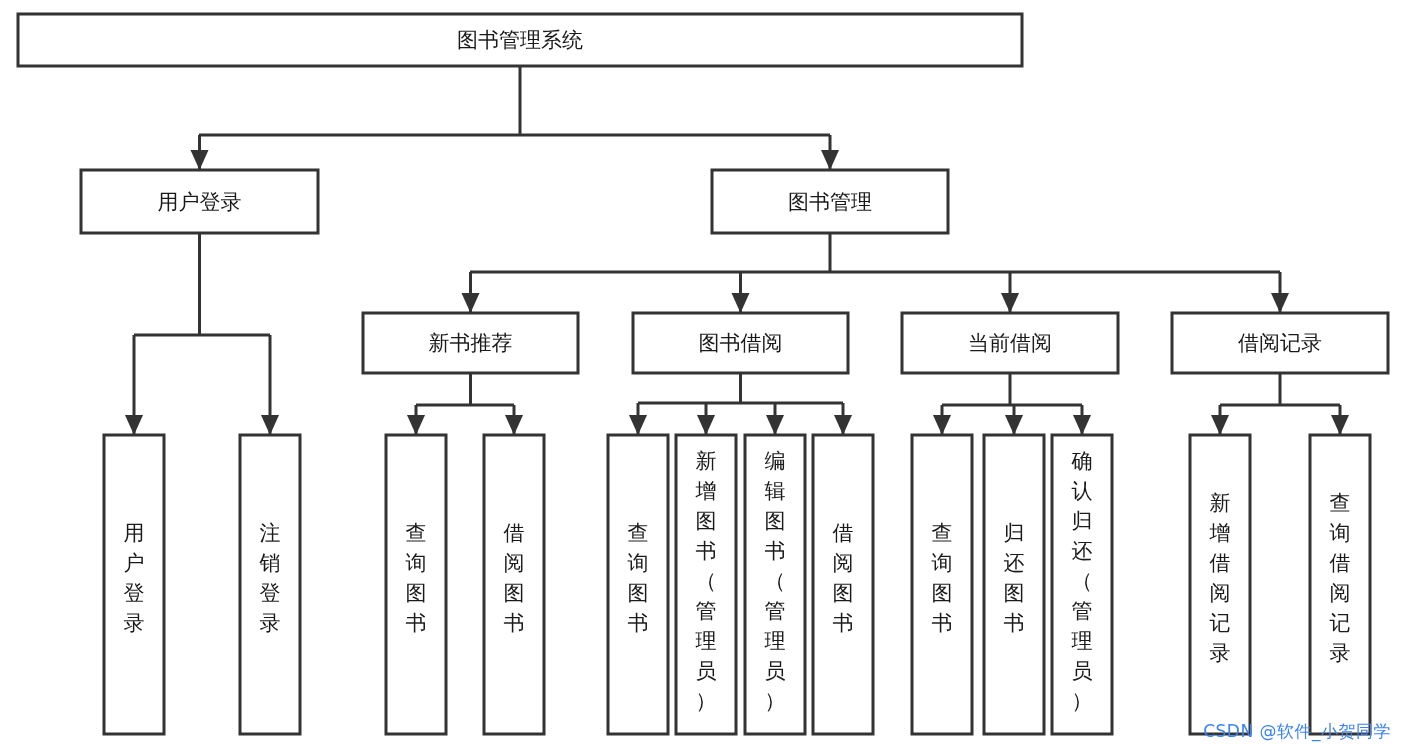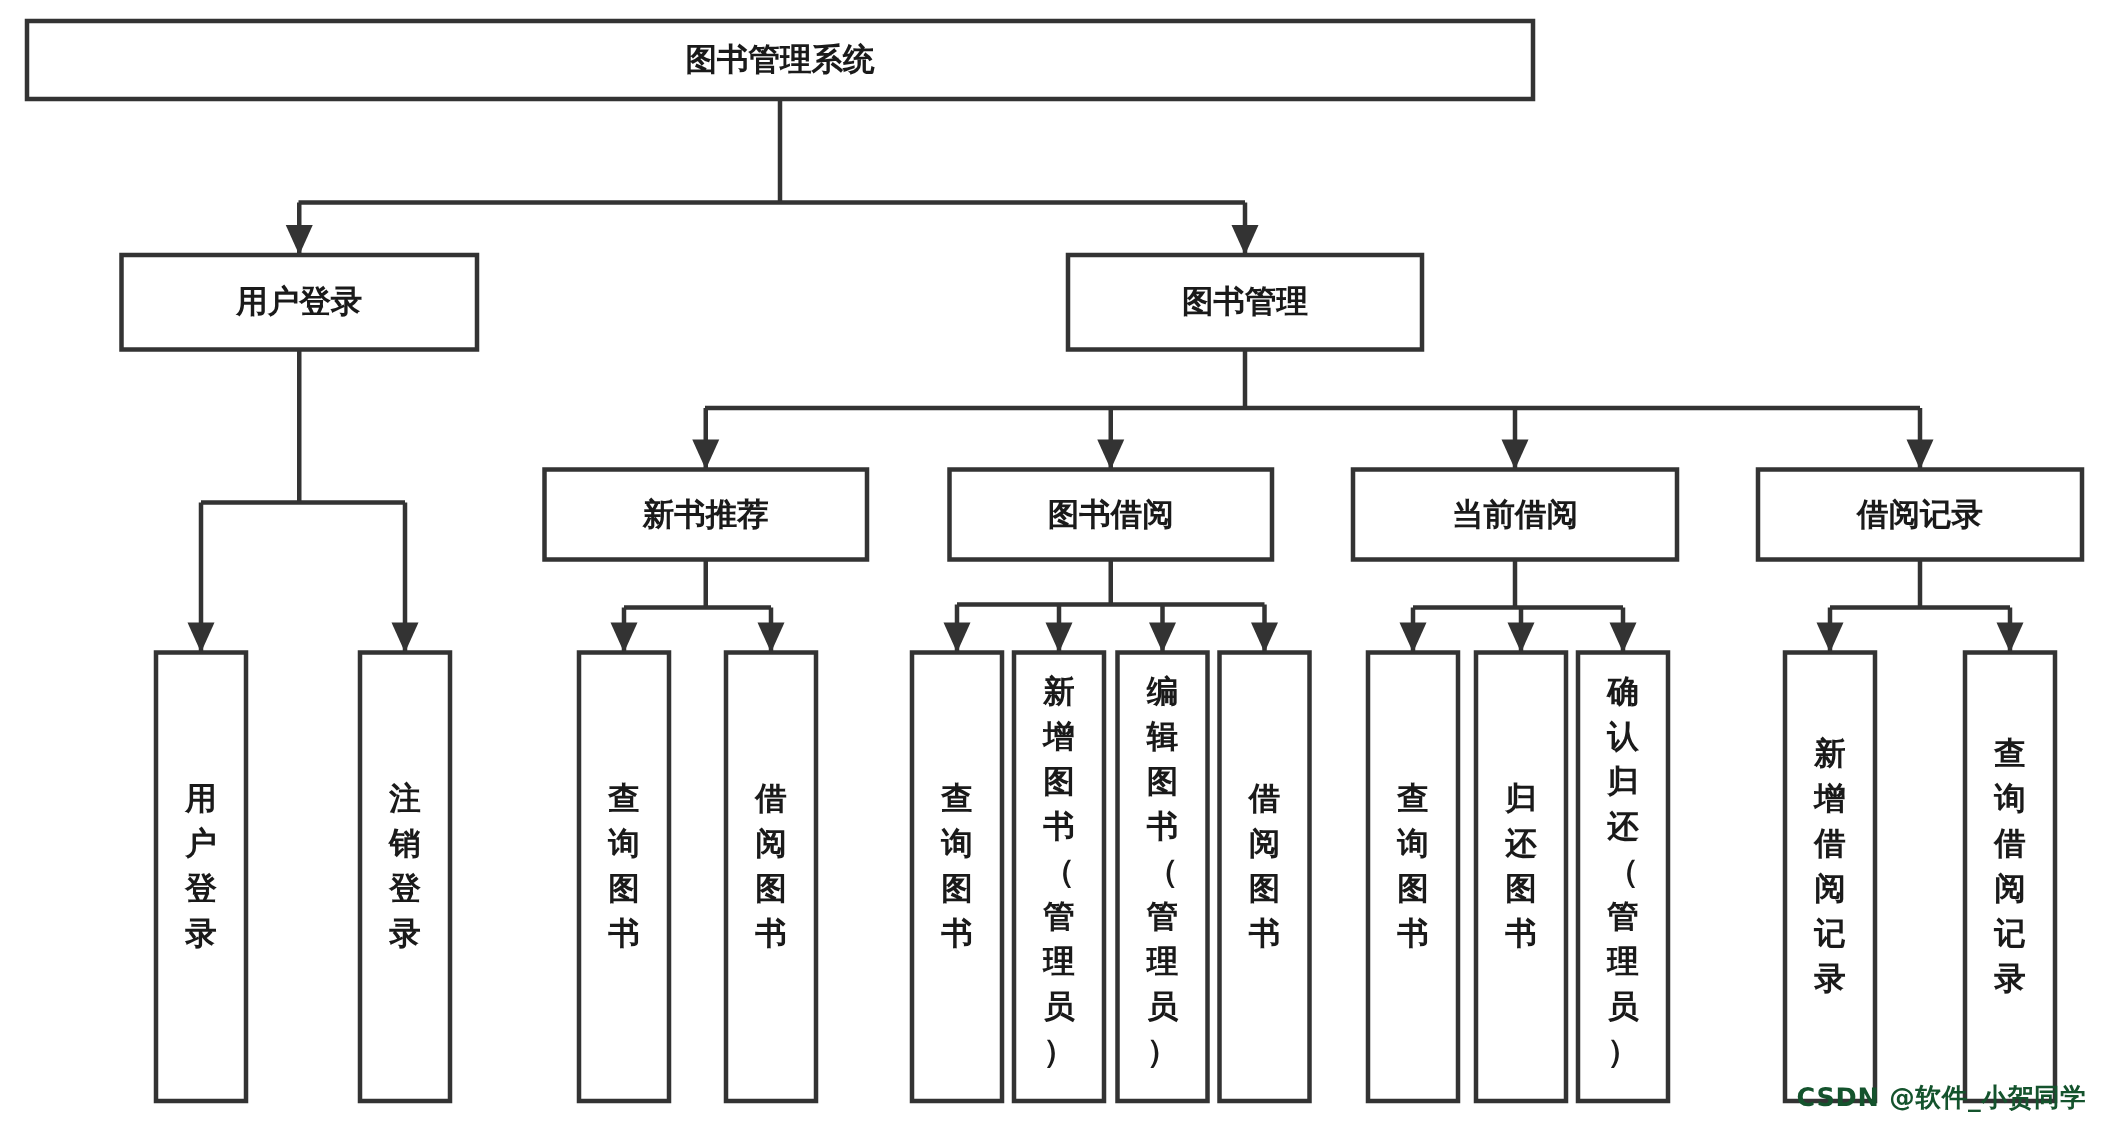--- a/index.html
+++ b/index.html
@@ -11,21 +11,20 @@
     width: 1405px;
     height: 747px;
     font-family: "DejaVu Sans", "Liberation Sans", sans-serif;
     overflow: hidden;
     position: relative;
   }
   #diagram-root {
     position: relative;
     width: 1405px;
     height: 747px;
-    font-weight: bold;
   }
   svg.diagram {
     position: absolute;
     top: 0; left: 0;
     width: 1405px;
     height: 747px;
     display: block;
   }
   .node-box {
     fill: #ffffff;
@@ -54,21 +53,21 @@
     font-size: 21px;
     fill: #1a1a1a;
     text-anchor: middle;
   }
   .watermark {
     position: absolute;
     right: 14px;
     bottom: 4px;
     font-family: "DejaVu Sans", "Liberation Sans", sans-serif;
     font-size: 17px;
-    color: #14532d;
+    color: #3b82f6;
     white-space: nowrap;
     letter-spacing: 0.5px;
     user-select: none;
   }
 </style>
 </head>
 <body>
 
 <div id="diagram-root">
   <svg class="diagram" viewBox="0 0 1405 747" xmlns="http://www.w3.org/2000/svg">

